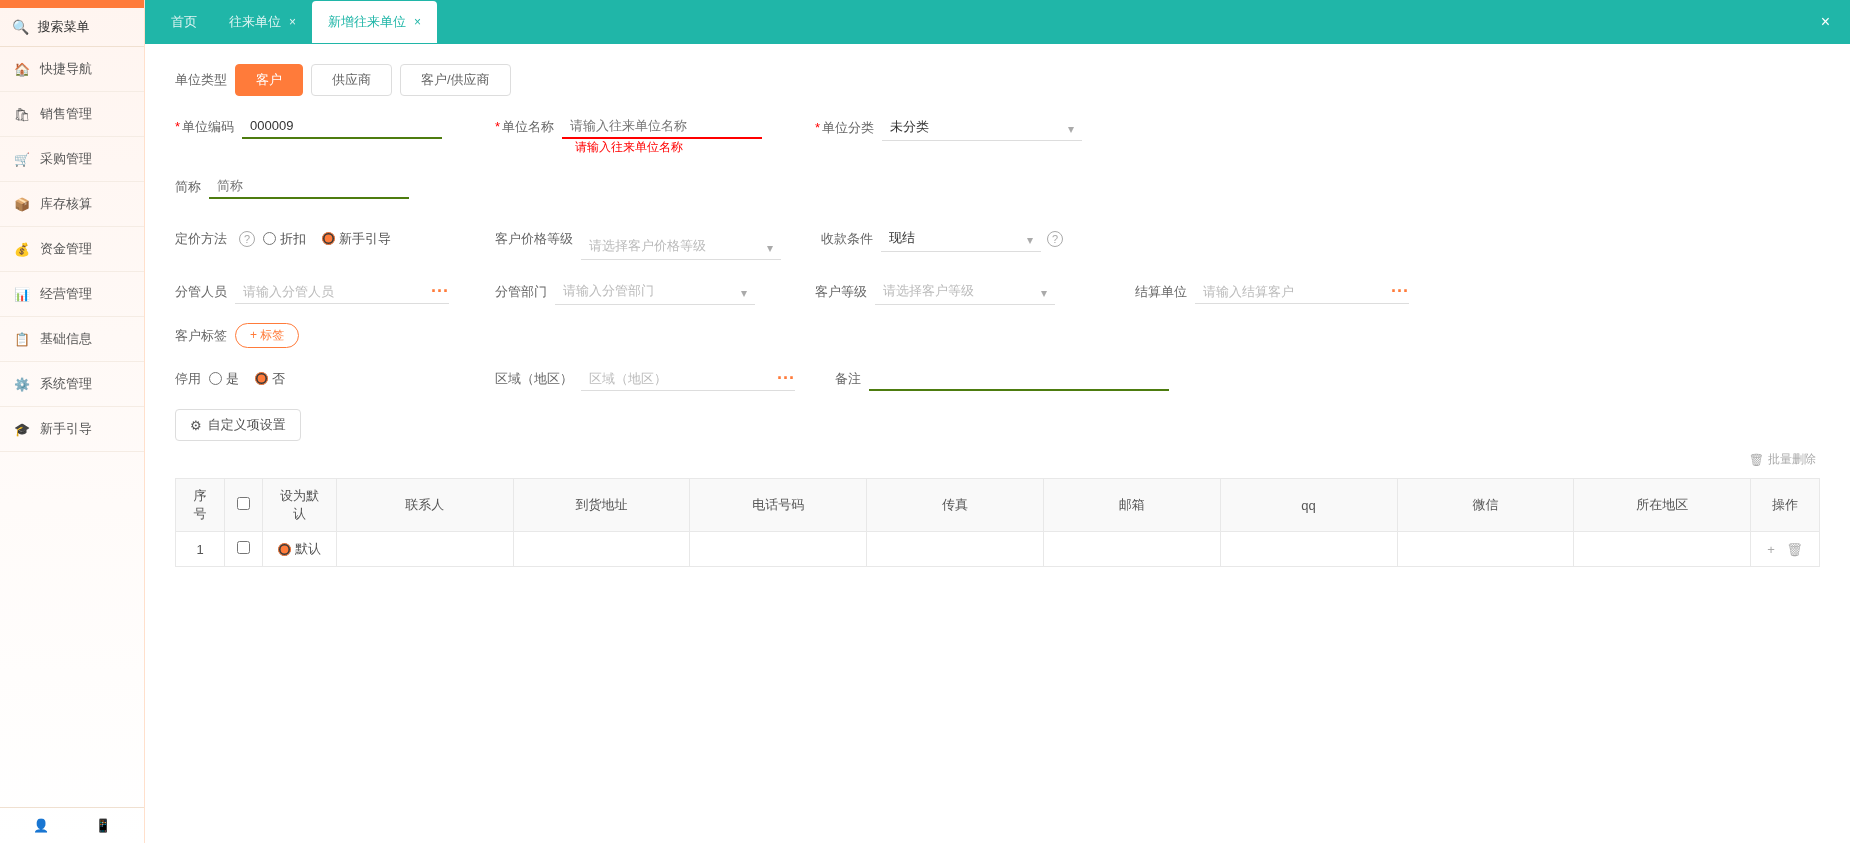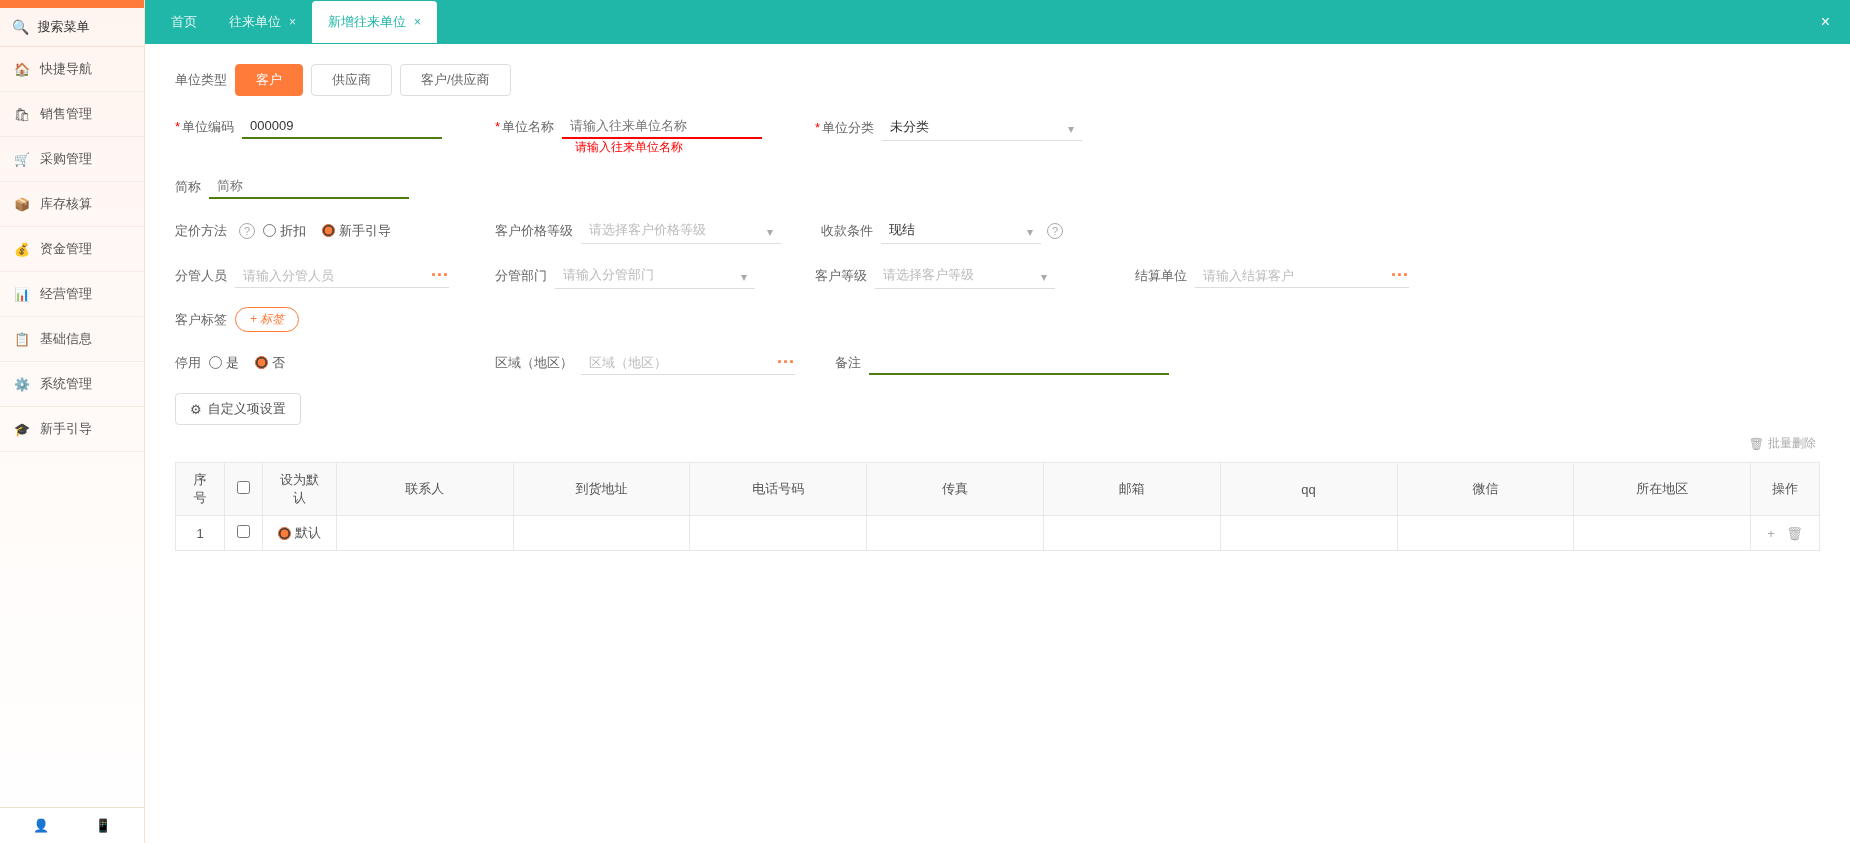--- a/index.html
+++ b/index.html
@@ -215,21 +215,20 @@
       border: 1px solid #ff7b3a;
       color: #ff7b3a;
       border-radius: 20px;
       padding: 3px 14px;
       cursor: pointer;
       font-size: 12px;
       background: transparent;
       display: flex;
       align-items: center;
       gap: 4px;
-      font-style: italic;
     }
 
     
     .custom-settings-btn {
       border: 1px solid #ddd;
       background: #fff;
       padding: 6px 14px;
       border-radius: 4px;
       cursor: pointer;
       font-size: 13px;
@@ -483,21 +482,21 @@
           </label>
           <label class="radio-label">
             <input type="radio" class="radio-input" name="pricing" checked="" style="">
             <span>新手引导</span>
           </label>
         </div>
       </div>
 
       <div class="form-group">
         <span class="form-label">客户价格等级</span>
-        <div class="select-with-arrow" style="min-width:200px;">
+        <div class="select-with-arrow" style="min-width:200px;margin-top:16px;">
           <span class="placeholder">请选择客户价格等级</span>
           <span class="chevron-down">▾</span>
         </div>
       </div>
 
       <div class="form-group">
         <span class="form-label">收款条件</span>
         <div class="select-with-arrow" style="min-width:160px;">
           <span class="val">现结</span>
           <span class="chevron-down">▾</span>

